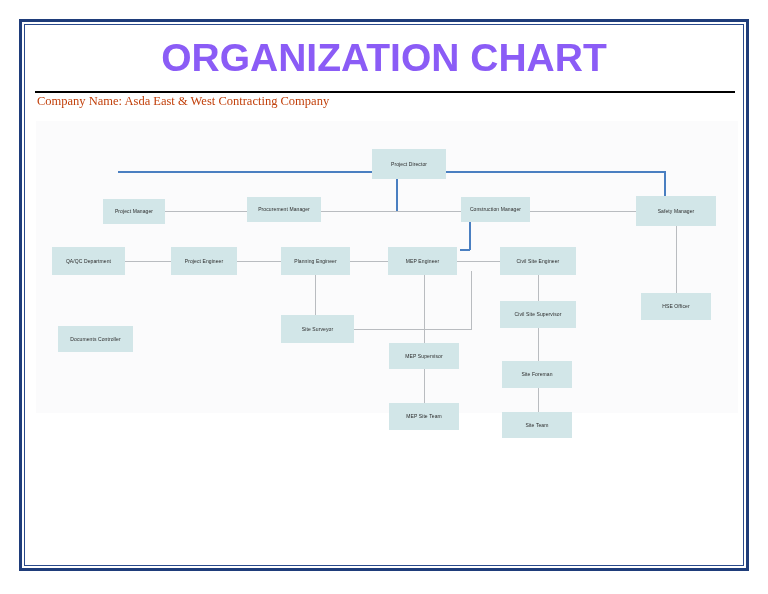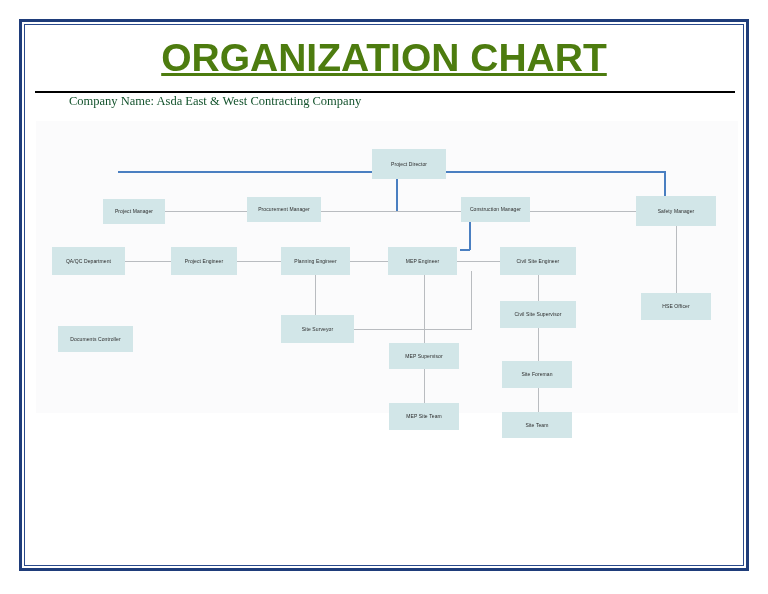--- a/index.html
+++ b/index.html
@@ -42,44 +42,42 @@
     position: absolute;
     left: 10px;
     top: 4px;
     right: 10px;
     height: 60px;
   }
   #chart-title {
     text-align: center;
     font-size: 39px;
     font-weight: bold;
-    color: #4d7c0f;
+    color: #8b5cf6;
     letter-spacing: 0px;
     line-height: 58px;
     font-family: "Liberation Sans", sans-serif;
     white-space: nowrap;
-    text-decoration: underline;
   }
   #title-rule {
     position: absolute;
     left: 10px;
     right: 8px;
     top: 66px;
     height: 2px;
     background: #000000;
   }
   #company-line {
     position: absolute;
     left: 12px;
     top: 69px;
     font-family: "Liberation Serif", serif;
     font-size: 12.5px;
-    color: #14532d;
+    color: #c2410c;
     white-space: nowrap;
-    margin-left: 32px;
   }
 
   
   #canvas {
     position: absolute;
     left: 11px;
     top: 96px;
     width: 702px;
     height: 292px;
     background: #fbfbfc;

